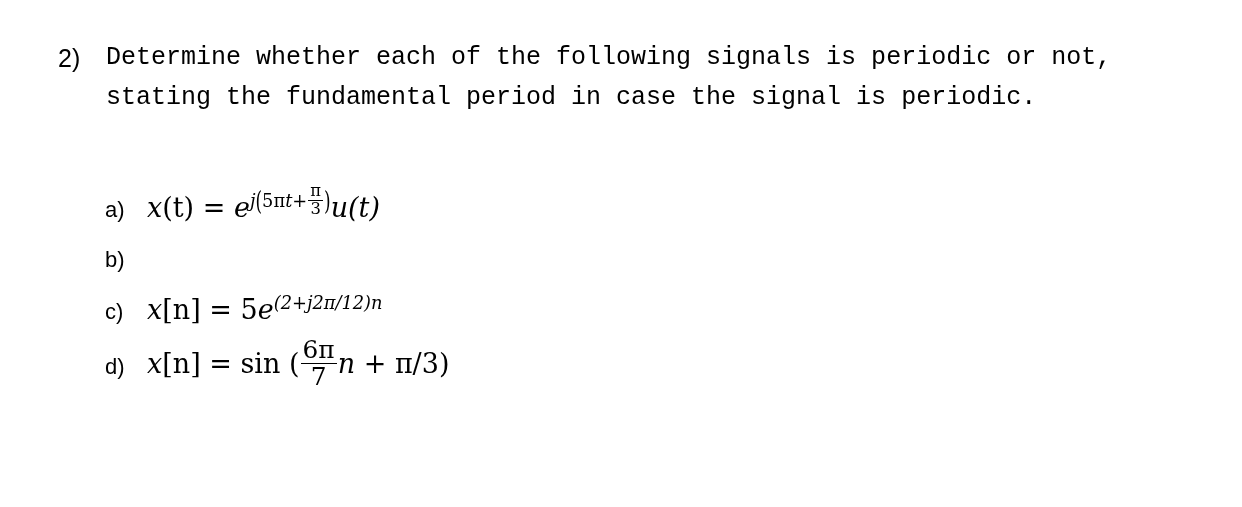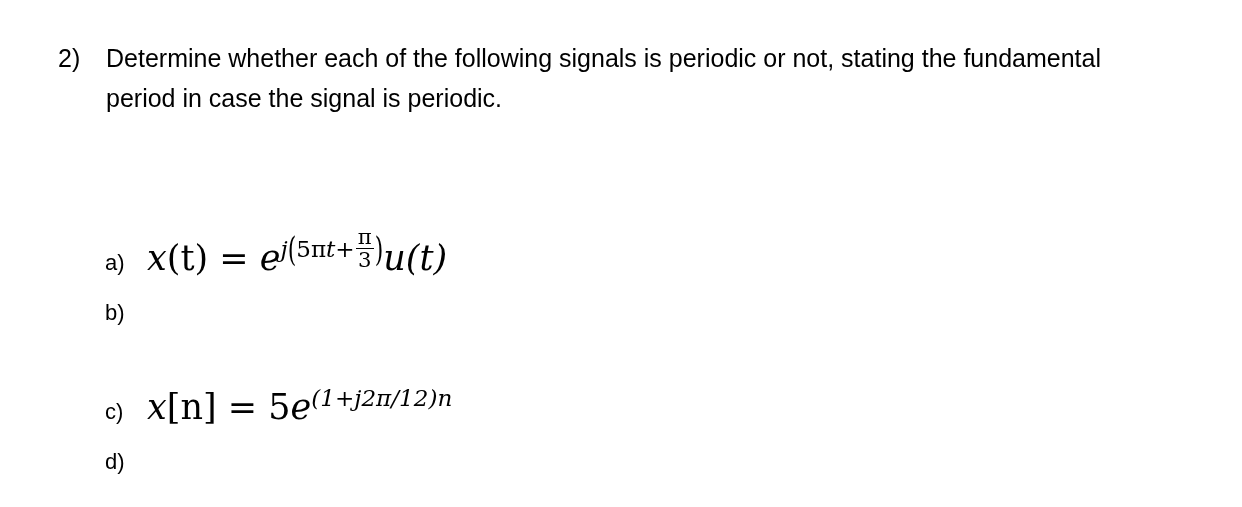--- a/index.html
+++ b/index.html
@@ -35,20 +35,21 @@
   .q-number {
     font-size: 25px;
     line-height: 40px;
     width: 48px;
     flex: 0 0 48px;
   }
   .q-text {
     font-size: 25px;
     line-height: 40px;
     max-width: 1040px;
+    font-family: Liberation Mono, monospace;
   }
 
   
   .items {
     position: absolute;
     left: 105px;
     top: 185px;
     width: 1000px;
   }
   .item {
@@ -59,24 +60,23 @@
   }
   .item-label {
     font-size: 22px;
     width: 42px;
     flex: 0 0 42px;
     line-height: 44px;
   }
   .math {
     font-family: "DejaVu Serif", serif;
     font-style: italic;
-    font-size: 35px;
+    font-size: 27px;
     line-height: 44px;
     white-space: nowrap;
-    margin-top: 44px;
   }
   .math .up { font-style: normal; }
   .math .sym { font-style: italic; }
 
   
   sup.exp {
     font-size: 0.66em;
     vertical-align: super;
     line-height: 0;
     font-style: italic;
@@ -138,22 +138,33 @@
 
     <div class="item">
       <span class="item-label">b)</span>
     </div>
 
     <div class="item">
       <span class="item-label">c)</span>
       <span class="math">
         <span class="sym">x</span><span class="up">[n]</span>
         <span class="up">=</span>
-        <span class="up">5</span><span class="sym">e</span><sup class="exp">(1+j2π/12)n</sup>
+        <span class="up">5</span><span class="sym">e</span><sup class="exp">(2+j2π/12)n</sup>
       </span>
     </div>
 
     <div class="item">
       <span class="item-label">d)</span>
+      <span class="math">
+        <span class="sym">x</span><span class="up">[n]</span>
+        <span class="up">=</span>
+        <span class="up">sin</span>
+        <span class="up">(</span><span class="frac">
+            <span class="num up">6π</span>
+            <span class="den up">7</span>
+          </span><span class="sym">n</span>
+        <span class="up">+</span>
+        <span class="up">π/3</span><span class="up">)</span>
+      </span>
     </div>
 
   </div>
 </div>
 
 </body></html>

